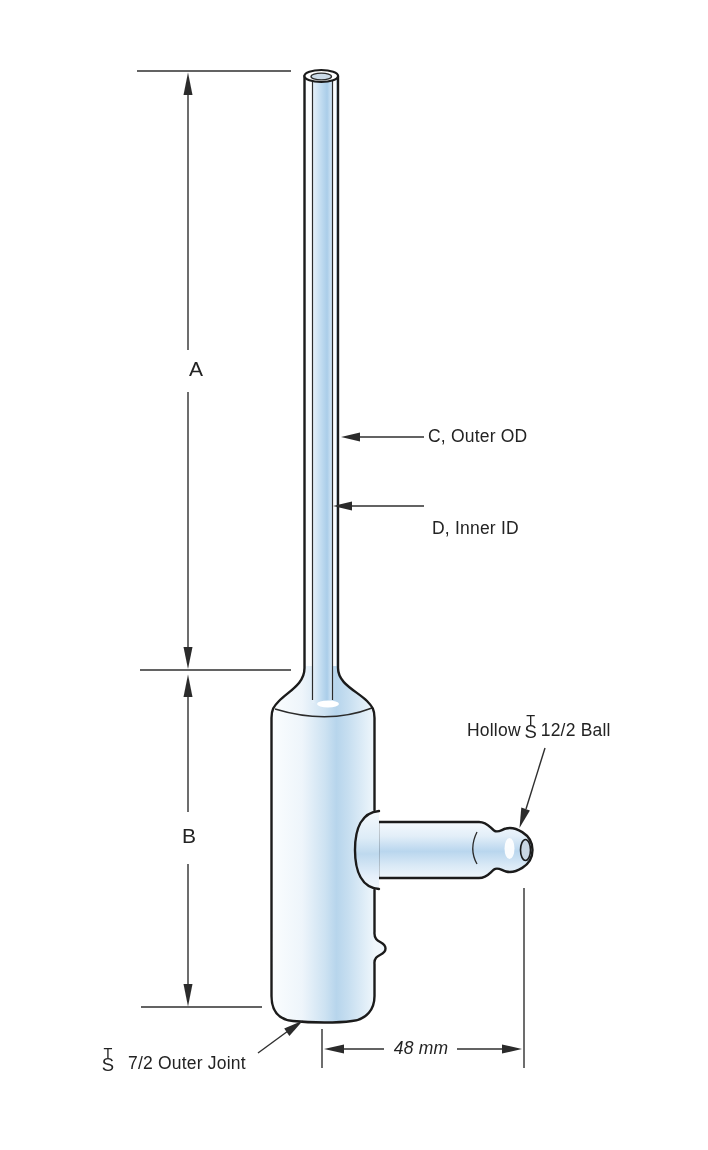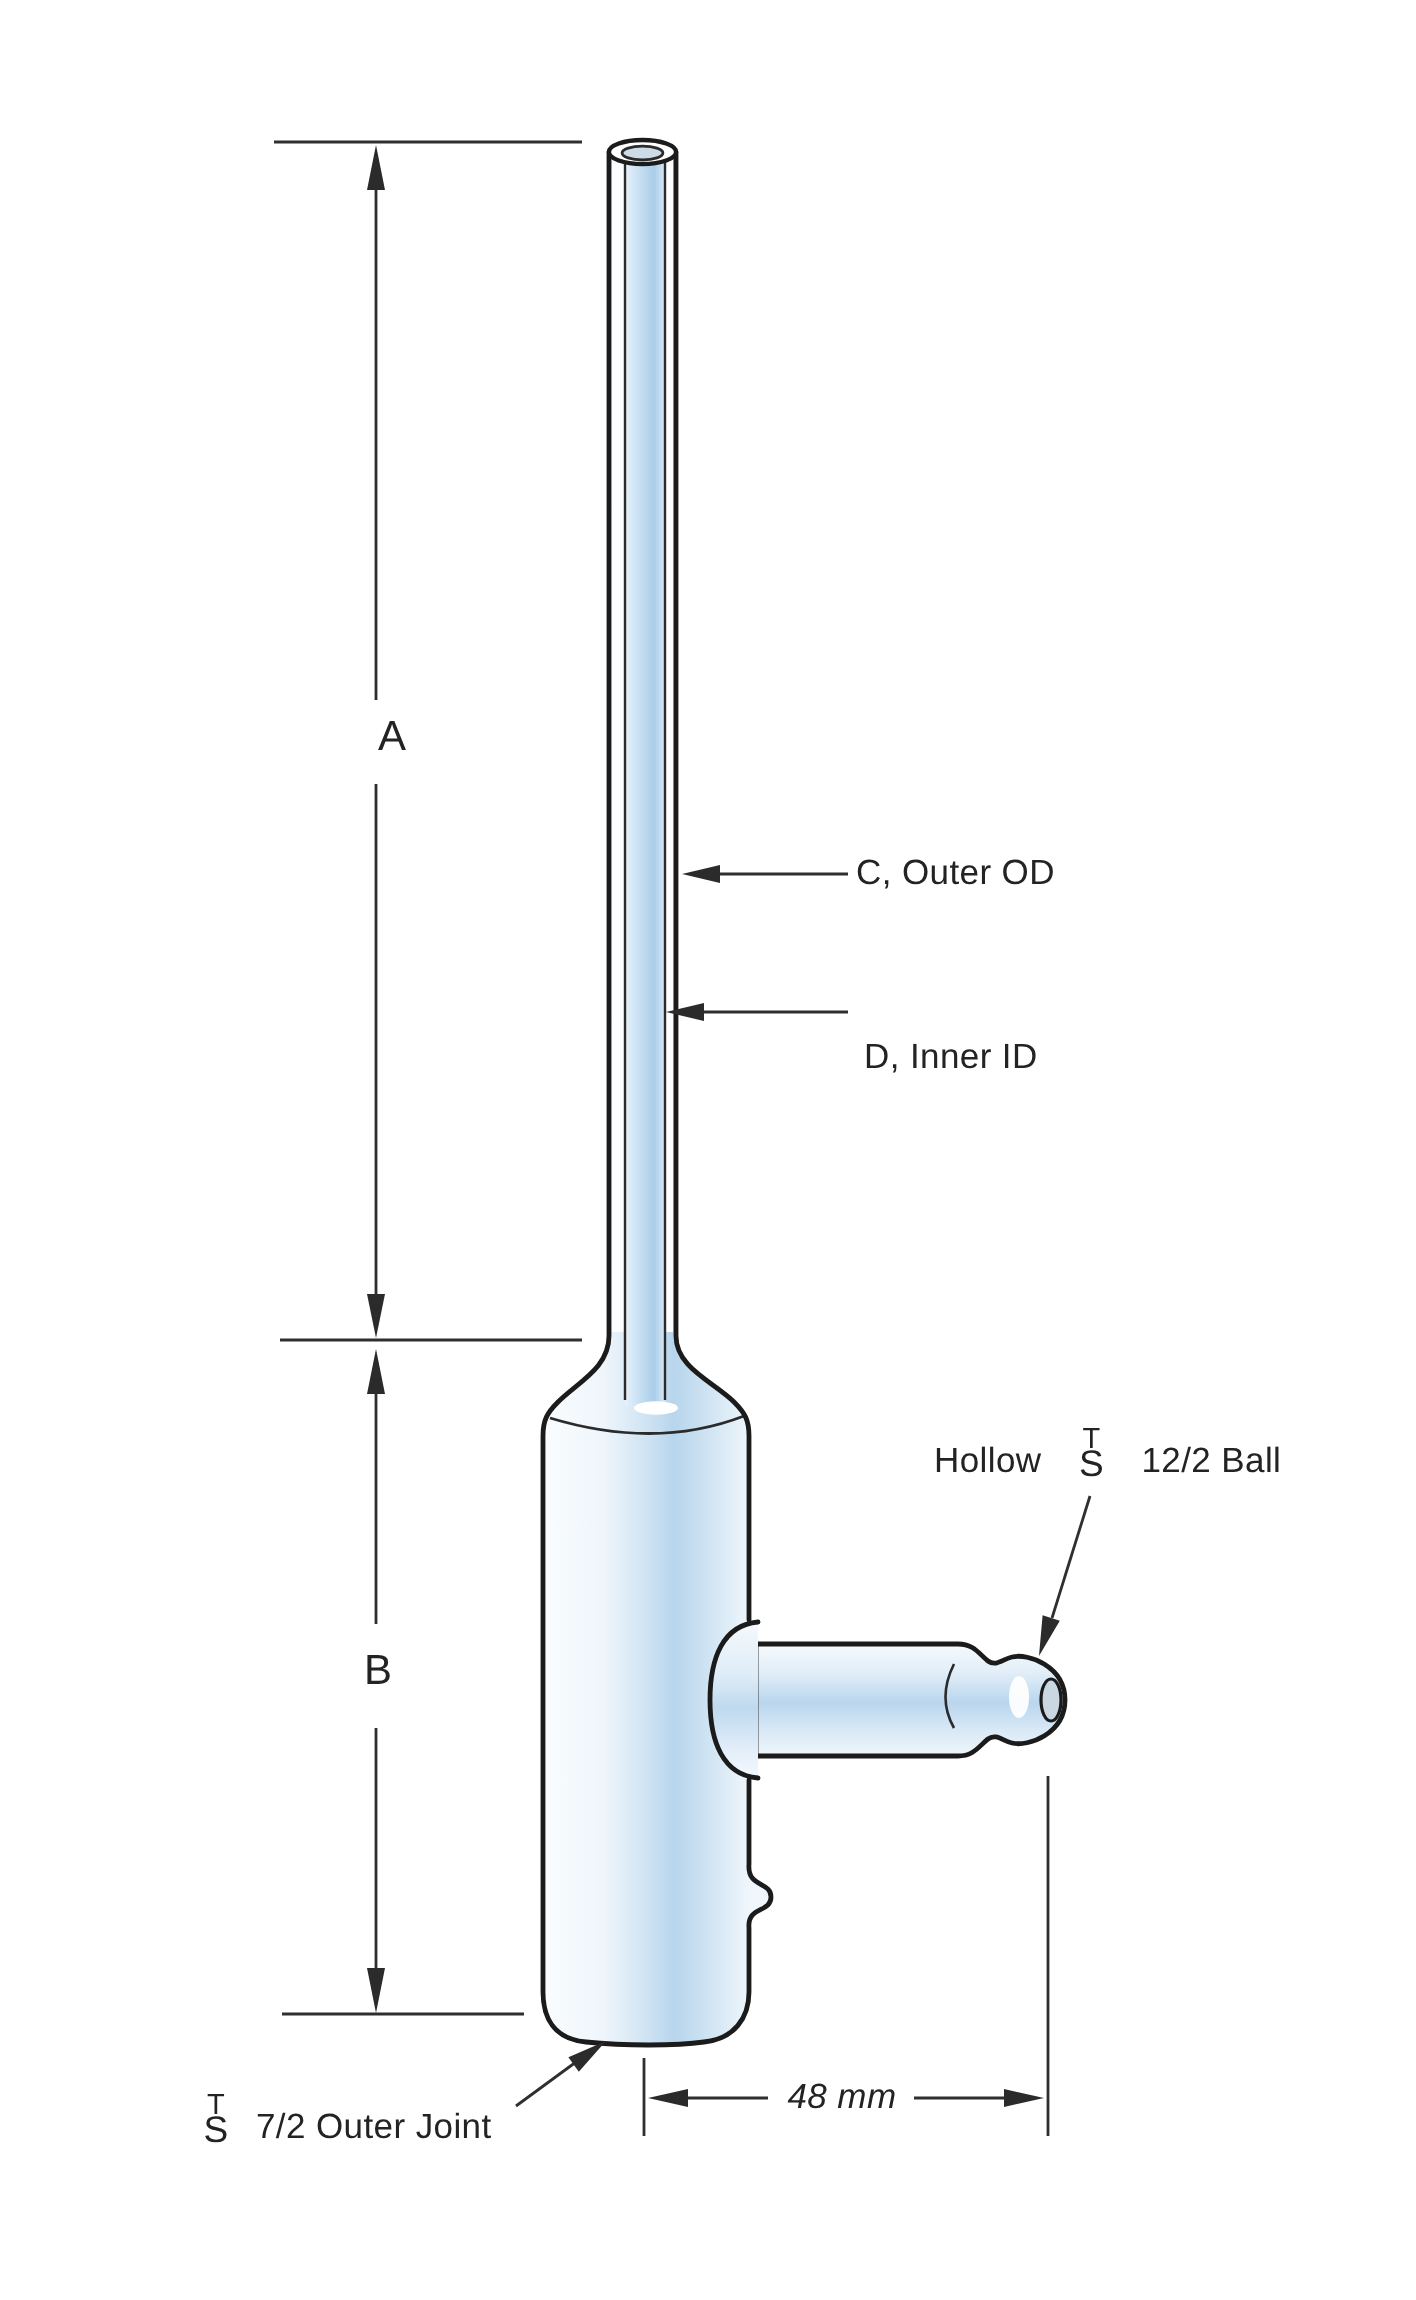--- a/index.html
+++ b/index.html
@@ -4,21 +4,21 @@
 <style>
   html,body { margin:0; padding:0; background:#ffffff; }
   #stage {
     position:relative; width:708px; height:1150px; background:#ffffff;
     font-family:"Liberation Sans", sans-serif; color:#232323; overflow:hidden;
   }
   #stage svg { position:absolute; left:0; top:0; }
   .lbl { position:absolute; white-space:nowrap; color:#232323; }
   .callout { font-size:17.5px; letter-spacing:0.2px; }
   .dimletter { font-size:21px; text-align:center; width:26px; }
-  .ball-label { display:flex; align-items:center; gap:17px; }
+  .ball-label { display:flex; align-items:center; gap:2px; }
   .joint-label { display:flex; align-items:center; gap:12px; }
   .dim48 { width:74px; text-align:center; }
   
   .st-symbol { position:relative; display:inline-block; width:16px; height:23px; }
   .st-symbol .st-t {
     position:absolute; top:-6px; left:0; width:100%; text-align:center;
     font-size:14.5px; line-height:1; font-weight:400;
   }
   .st-symbol .st-s {
     position:absolute; top:4px; left:0; width:100%; text-align:center;

